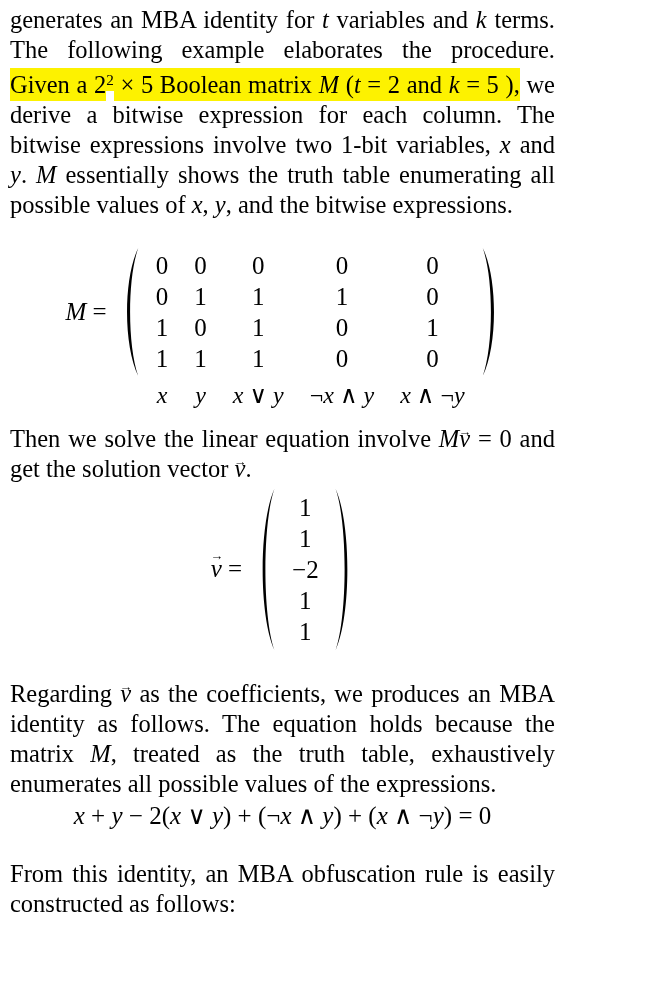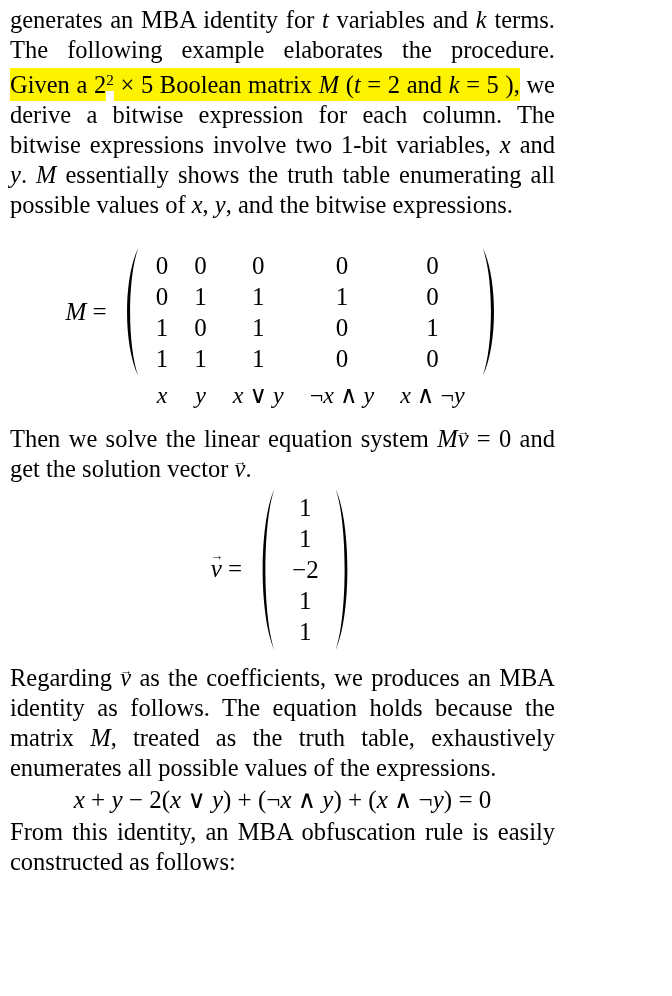--- a/index.html
+++ b/index.html
@@ -90,22 +90,22 @@
   
   .equation {
     font-size: 25px;
     line-height: 34px;
     text-align: center;
     white-space: pre;
   }
   #eq-identity { }
   #eq-rule     { margin-top: 22px; }
   #para-solve      { margin-top: 16px; }
-  #para-regarding  { margin-top: 10px; }
-  #para-rule-intro { }
+  #para-regarding  { margin-top: 26px; }
+  #para-rule-intro { margin-top: 26px; }
 </style>
 </head>
 <body style="background: rgb(255, 255, 255); color: rgb(0, 0, 0);">
 
 <div class="page">
 
   <p class="para" id="para-intro"><span>generates an MBA identity for </span><span class="it">t</span><span> variables and </span><span class="it">k</span><span> terms. The following example elaborates the procedure. </span><span class="hl">Given a 2</span><span class="hl sup">2</span><span class="hl"> × 5 Boolean matrix </span><span class="hl it">M</span><span class="hl"> (</span><span class="hl it">t</span><span class="hl"> = 2 and </span><span class="hl it">k</span><span class="hl"> = 5 ),</span><span> we derive a bitwise expression for each column. The bitwise expressions involve two 1-bit variables, </span><span class="it">x</span><span> and </span><span class="it">y</span><span>. </span><span class="it">M</span><span> essentially shows the truth table enumerating all possible values of </span><span class="it">x</span><span>, </span><span class="it">y</span><span>, and the bitwise expressions.</span></p>
 
   <div class="matrix-block">
     <div class="m-lhs"><span class="it">M</span><span> = </span></div>
@@ -153,21 +153,21 @@
       </tr>
     </tbody>
       </table>
     <div class="paren m">
       <svg width="20" height="132" viewBox="0 0 22 132" preserveAspectRatio="none" aria-hidden="true">
         <path d="M3 2 C 15 32 15 100 3 130 C 19.5 100 19.5 32 3 2 Z" fill="#000"></path>
       </svg>
     </div>
   </div>
 
-  <p class="para" id="para-solve"><span>Then we solve the linear equation system </span><span class="it">M</span><span class="vec">v</span><span> = 0 and get the solution vector </span><span class="vec">v</span><span>.</span></p>
+  <p class="para" id="para-solve"><span>Then we solve the linear equation involve </span><span class="it">M</span><span class="vec">v</span><span> = 0 and get the solution vector </span><span class="vec">v</span><span>.</span></p>
 
   <div class="vector-block">
     <div class="v-lhs"><span class="vec">v</span><span> = </span></div>
     <div class="paren v">
       <svg width="22" height="167" viewBox="0 0 24 168" preserveAspectRatio="none" aria-hidden="true">
         <path d="M20 3 C 7 38 7 130 20 165 C 3 130 3 38 20 3 Z" fill="#000"></path>
       </svg>
     </div>
     <div class="v-vals">
       <div class="v-val">1</div>

